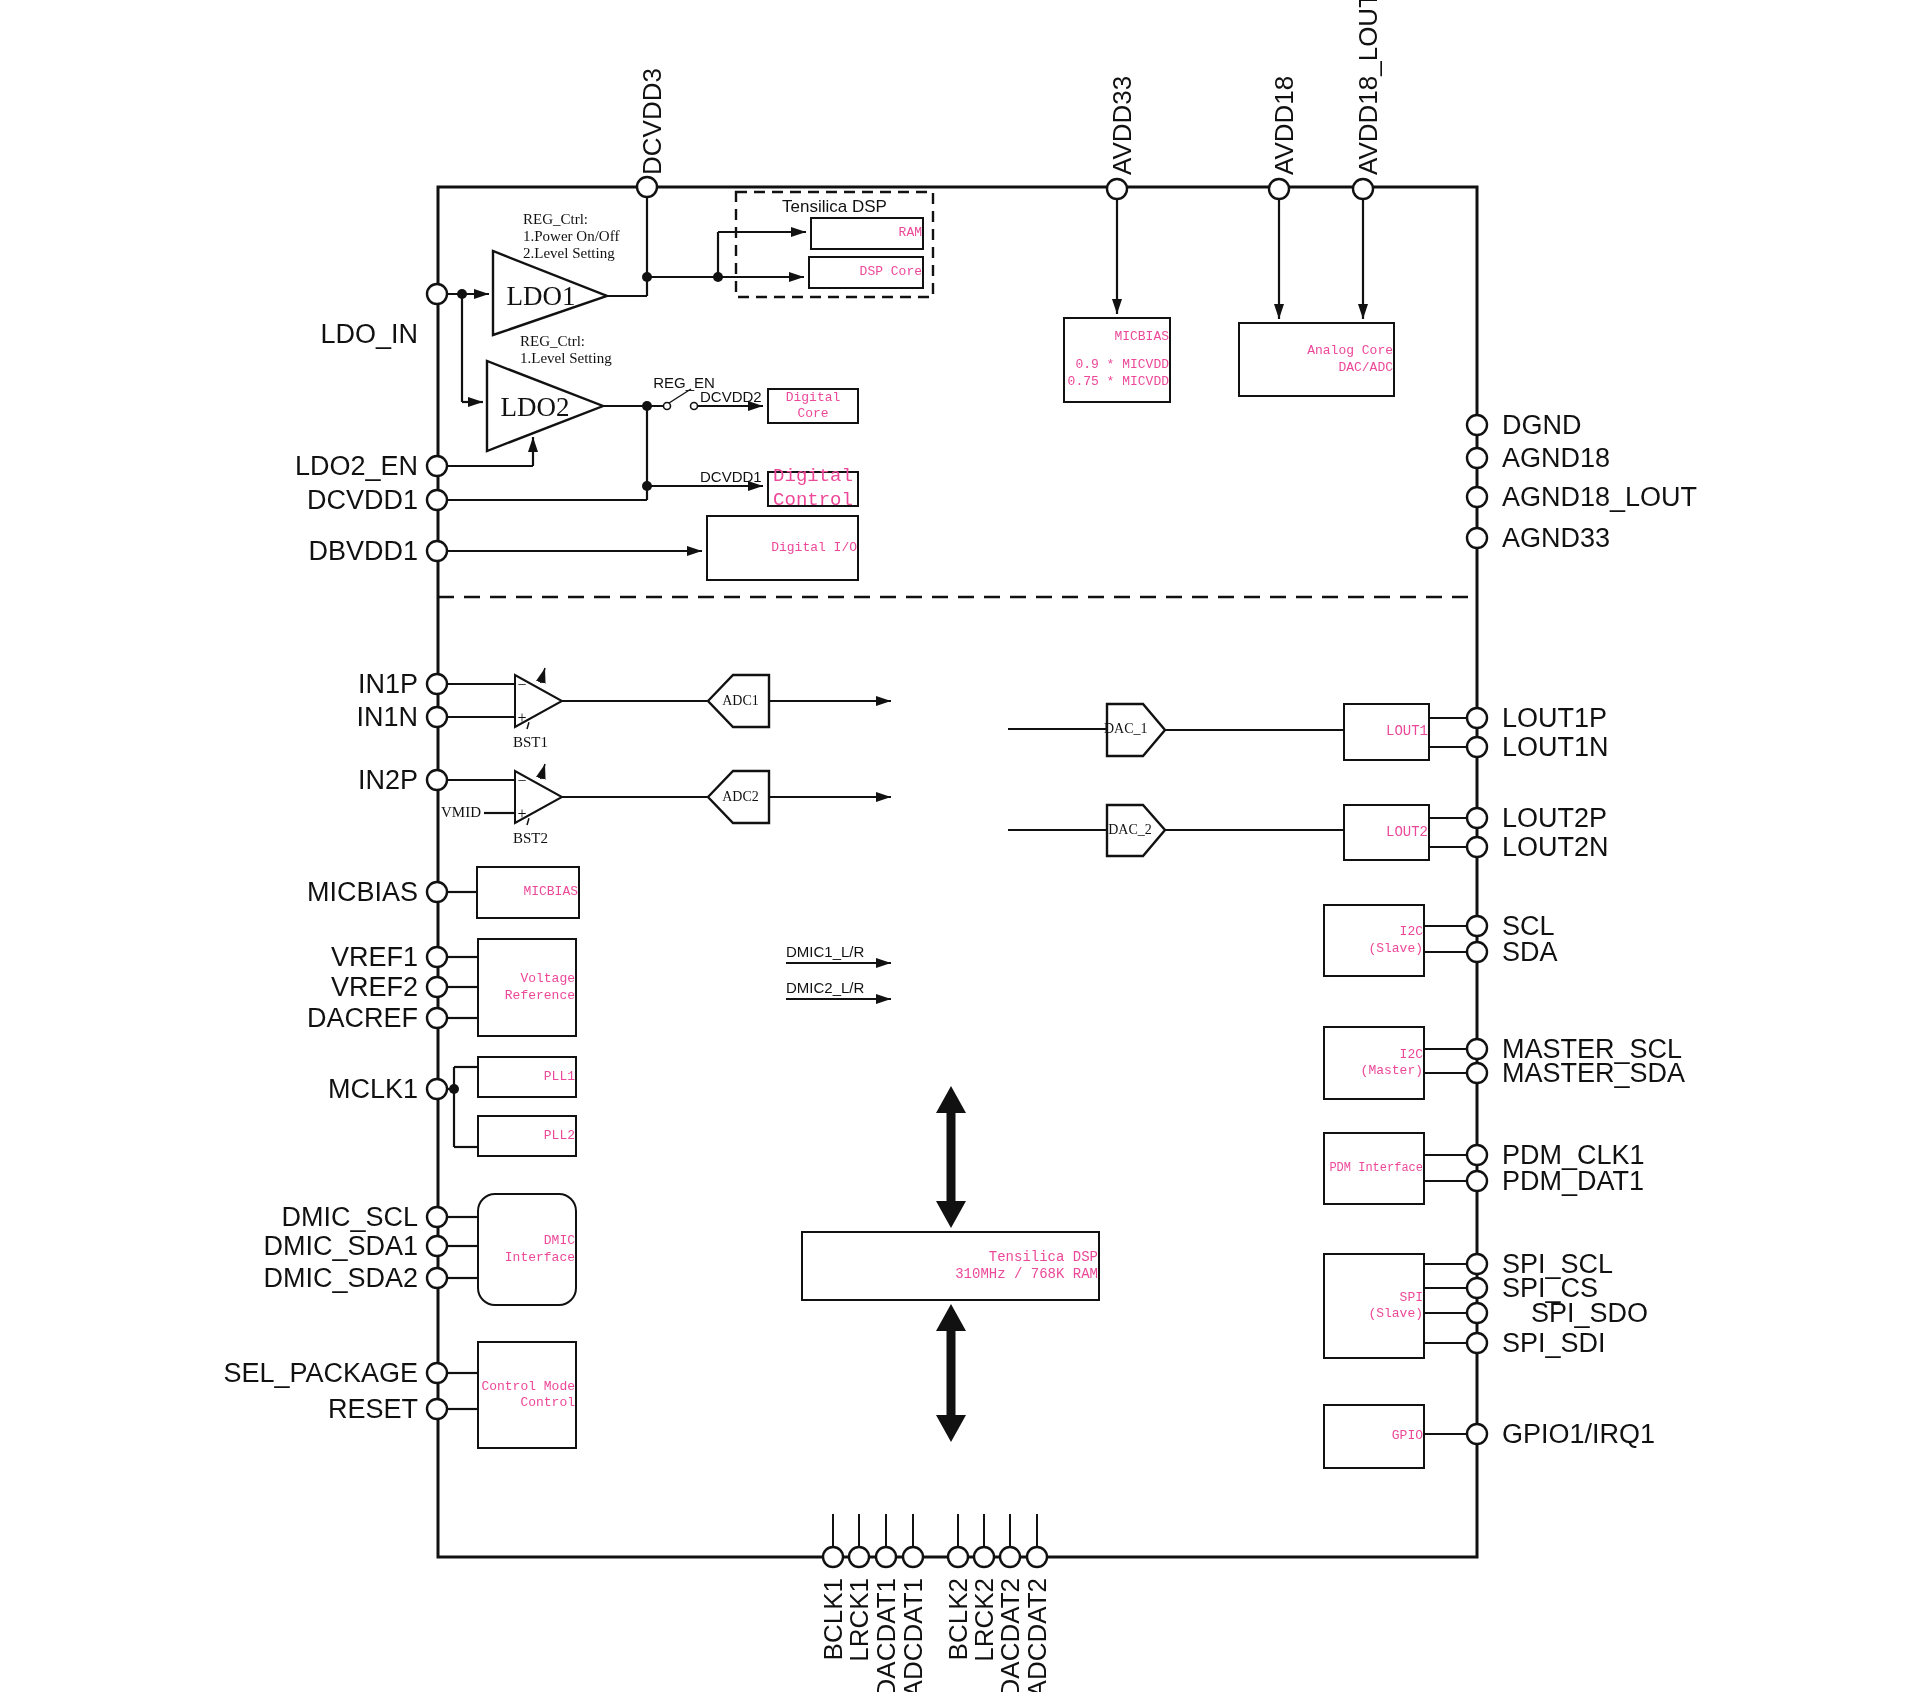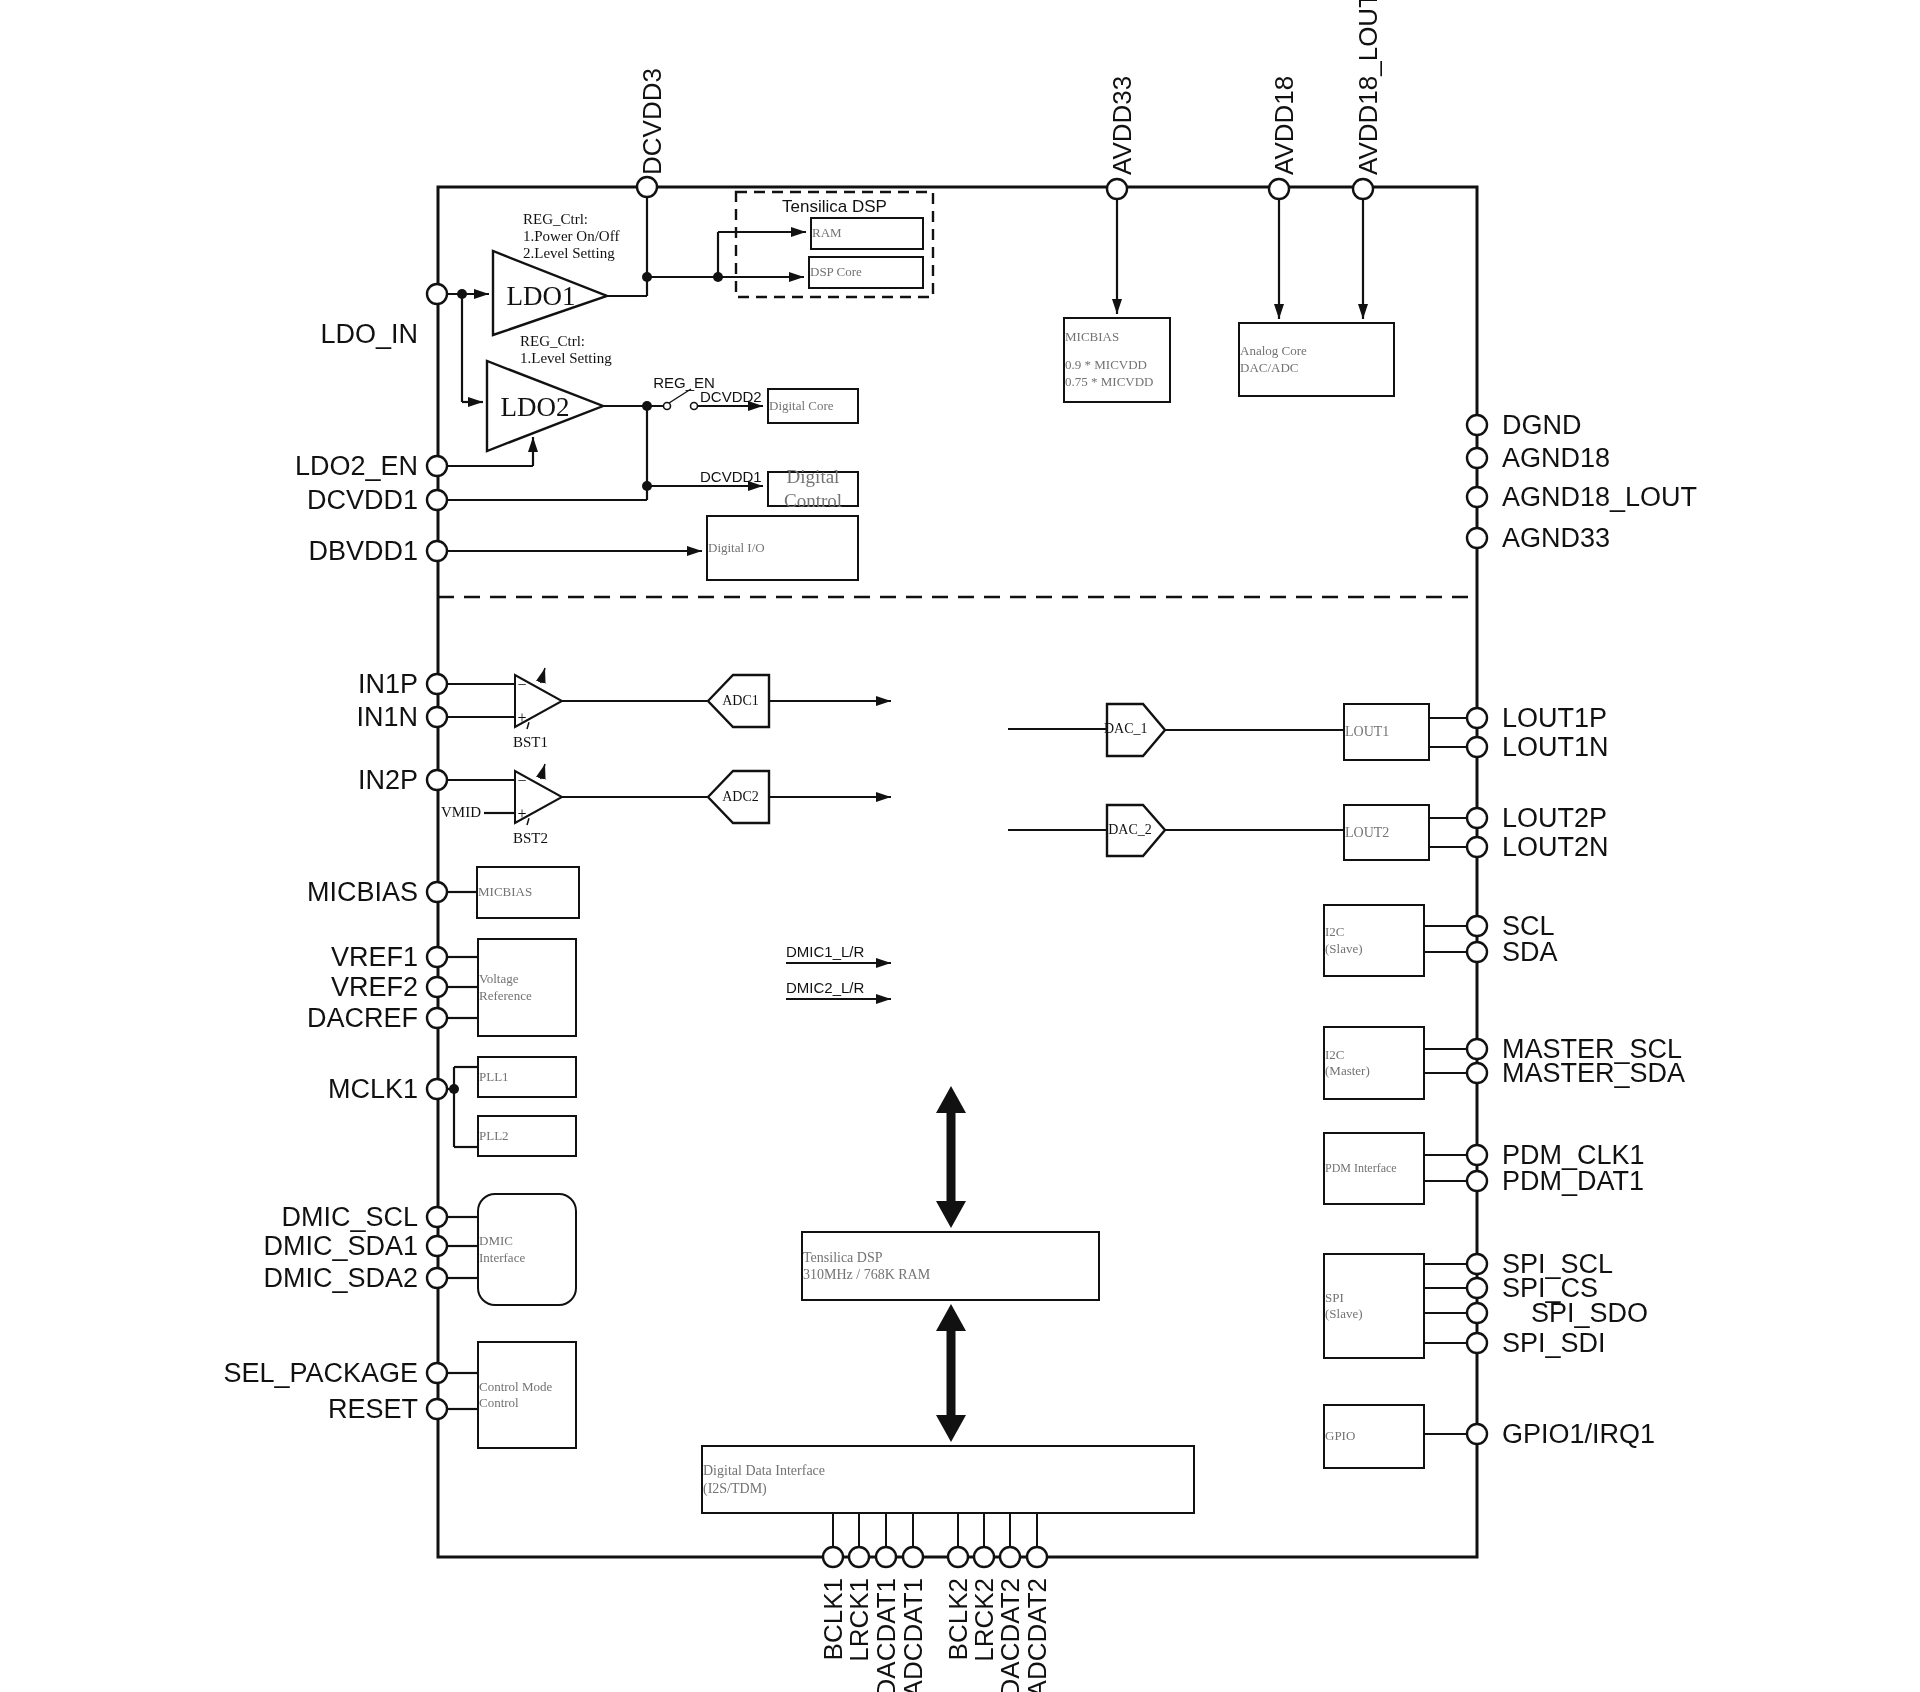--- a/index.html
+++ b/index.html
@@ -1,21 +1,21 @@
 <!DOCTYPE html>
 <html><head>
 <meta charset="utf-8">
 <style>
   html,body{margin:0;padding:0;background:#ffffff;}
   #stage{position:relative;width:1920px;height:1692px;background:#fff;overflow:hidden;
          font-family:"Liberation Serif",serif;color:#111;}
   #wires{position:absolute;left:0;top:0;}
   .bx{position:absolute;border:2px solid #111;background:#fff;box-sizing:border-box;
-      display:flex;flex-direction:column;align-items:flex-start;justify-content:center;
-      text-align:center;font-family:Liberation Serif, serif;color:#737373;}
+      display:flex;flex-direction:column;align-items:flex-end;justify-content:center;
+      text-align:center;font-family:Liberation Mono, monospace;color:#ec4899;}
   .bx div{line-height:1.25;}
   .lab{position:absolute;white-space:nowrap;color:#111;}
   .sans{font-family:"Liberation Sans",sans-serif;}
   .serif{font-family:"Liberation Serif",serif;}
   .pl{font-family:"Liberation Sans",sans-serif;font-size:27px;line-height:32px;width:320px;text-align:right;}
   .pr{font-family:"Liberation Sans",sans-serif;font-size:27px;line-height:32px;width:340px;text-align:left;}
   .pt{font-family:"Liberation Sans",sans-serif;font-size:26px;line-height:30px;width:180px;height:30px;
       text-align:left;transform:rotate(-90deg);}
   .pb{font-family:"Liberation Sans",sans-serif;font-size:26px;line-height:30px;width:150px;height:30px;
       text-align:right;transform:rotate(-90deg);}
@@ -258,24 +258,20 @@
     <div>Interface</div>
   </div>
   <div class="bx" style="left:477px;top:1341px;width:100px;height:108px;font-size:13px;">
     <div>Control Mode</div>
     <div>Control</div>
   </div>
   <div class="bx" style="left:801px;top:1231px;width:299px;height:70px;font-size:14px;">
     <div>Tensilica DSP</div>
     <div>310MHz / 768K  RAM</div>
   </div>
-  <div class="bx" style="left:701px;top:1445px;width:494px;height:69px;font-size:14px;">
-    <div>Digital Data Interface</div>
-    <div>(I2S/TDM)</div>
-  </div>
   <div class="bx" style="left:1343px;top:703px;width:87px;height:58px;font-size:14px;">
       <div>LOUT1</div>
     </div>
   <div class="bx" style="left:1343px;top:804px;width:87px;height:57px;font-size:14px;">
       <div>LOUT2</div>
     </div>
   <div class="bx" style="left:1323px;top:904px;width:102px;height:73px;font-size:13px;">
     <div>I2C</div>
     <div>(Slave)</div>
   </div>

